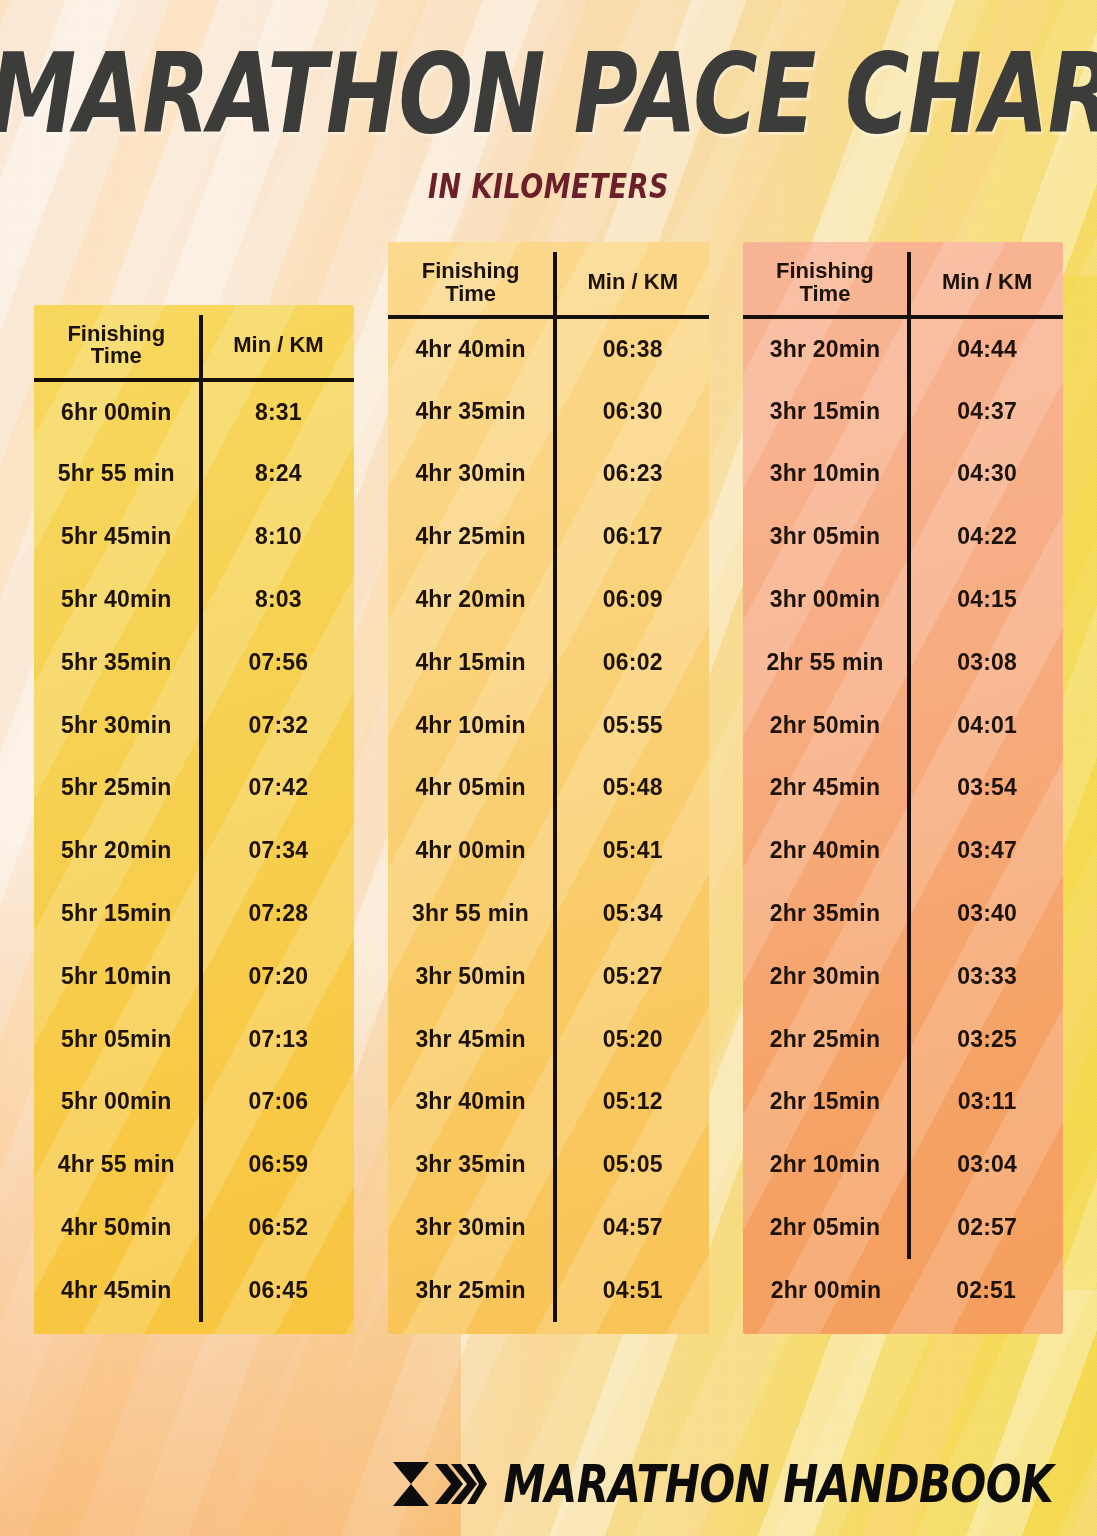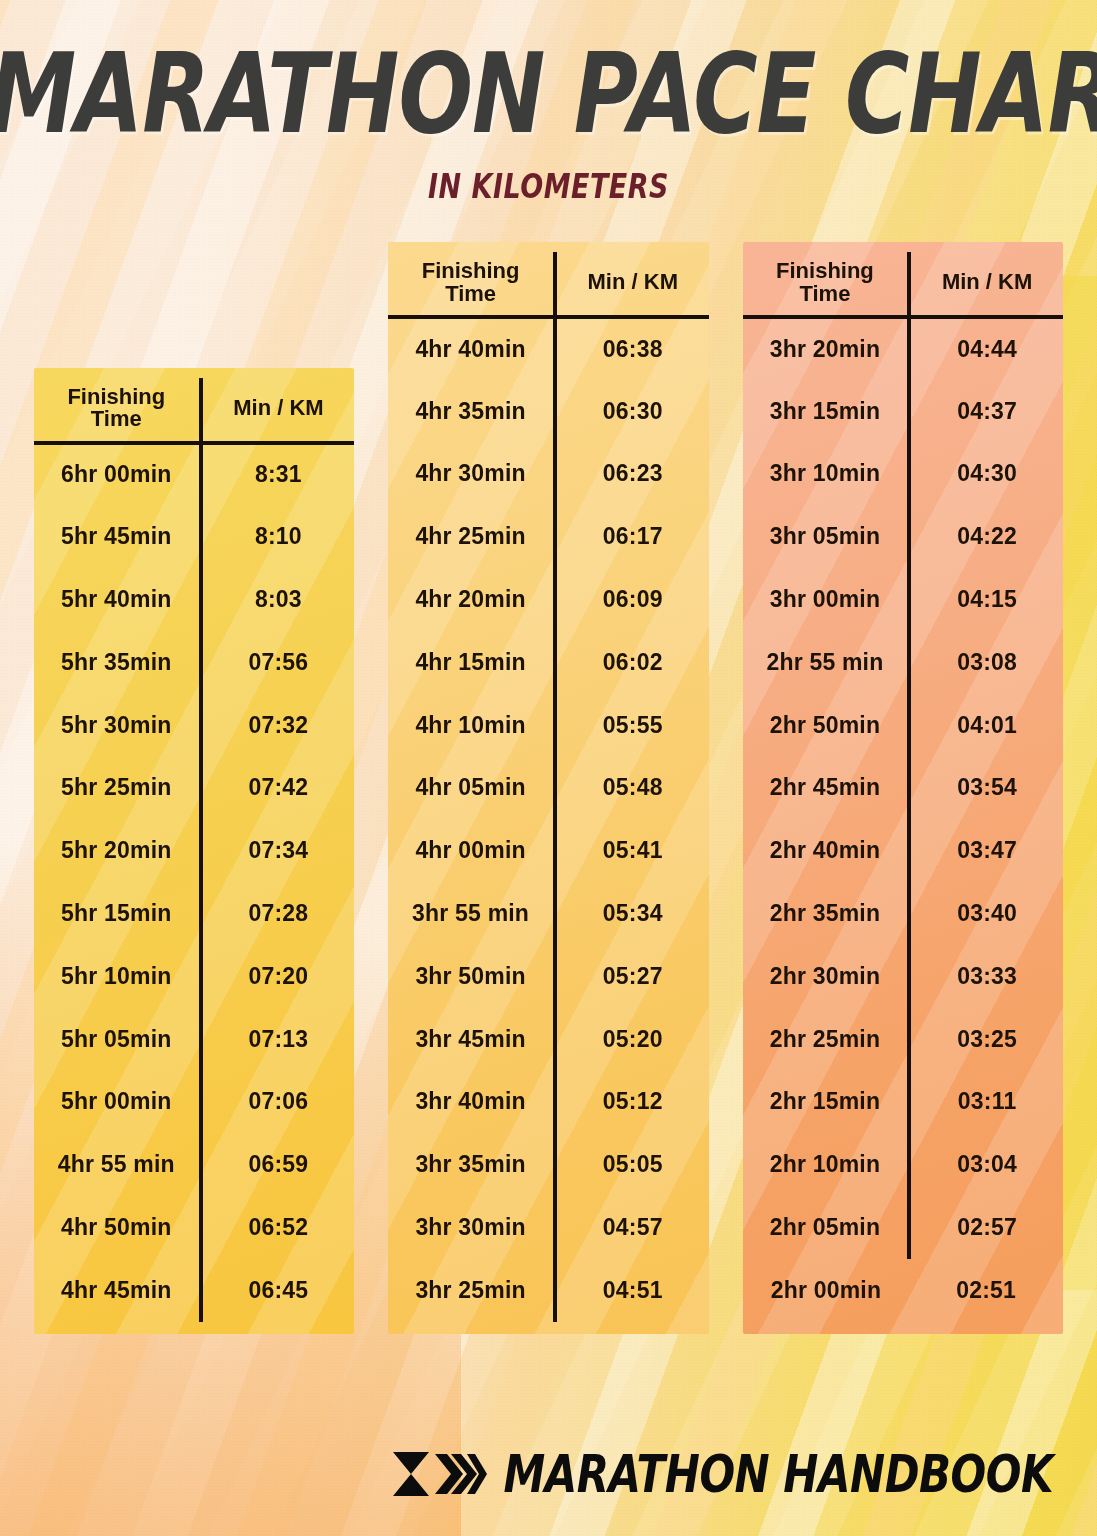--- a/index.html
+++ b/index.html
@@ -180,21 +180,21 @@
     padding: 0 2px;
   }
   .tbl td.c1 { border-right: 4px solid #17100A; }
   
   .tbl tr.no-rule td.c1 { border-right: none; }
 
   
   #footer {
     position: absolute;
     left: 0; right: 0;
-    bottom: 36px;
+    bottom: 26px;
     z-index: 3;
     display: flex;
     align-items: center;
     justify-content: flex-end;
     padding-right: 44px;
     gap: 16px;
   }
   #logo-mark { display: block; }
   #logo-text {
     font-family: "DejaVu Sans", sans-serif;
@@ -237,20 +237,24 @@
             </th>
             <th class="c2">Min / KM</th>
           </tr>
         </thead>
         <tbody>
           <tr>
             <td class="c1">6hr 00min</td>
             <td class="c2">8:31</td>
           </tr>
           <tr>
+            <td class="c1">5hr 55 min</td>
+            <td class="c2">8:24</td>
+          </tr>
+          <tr>
             <td class="c1">5hr 45min</td>
             <td class="c2">8:10</td>
           </tr>
           <tr>
             <td class="c1">5hr 40min</td>
             <td class="c2">8:03</td>
           </tr>
           <tr>
             <td class="c1">5hr 35min</td>
             <td class="c2">07:56</td>

